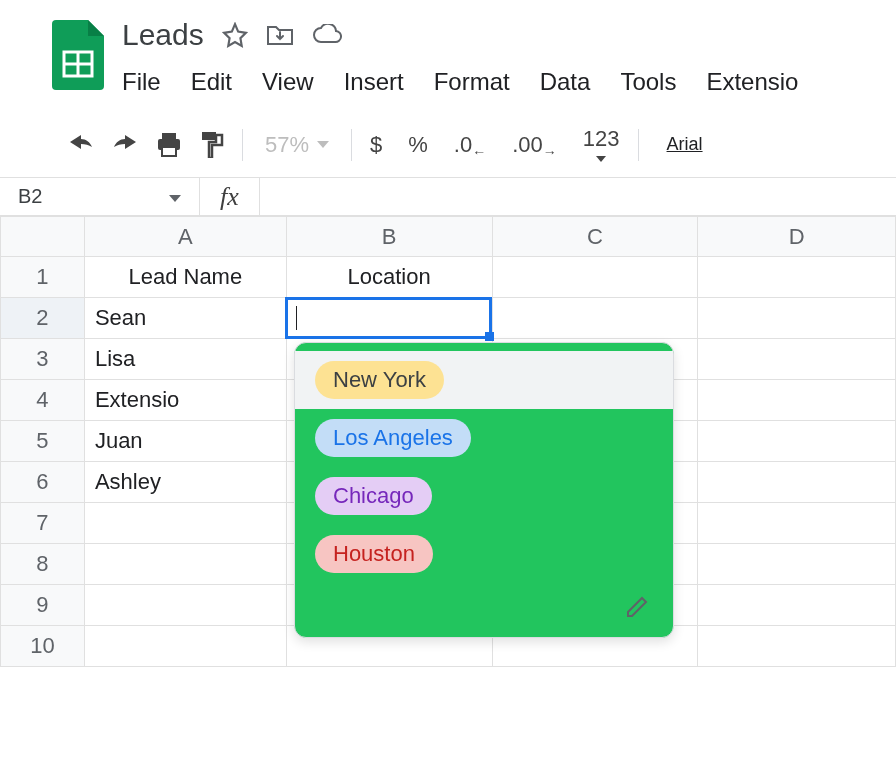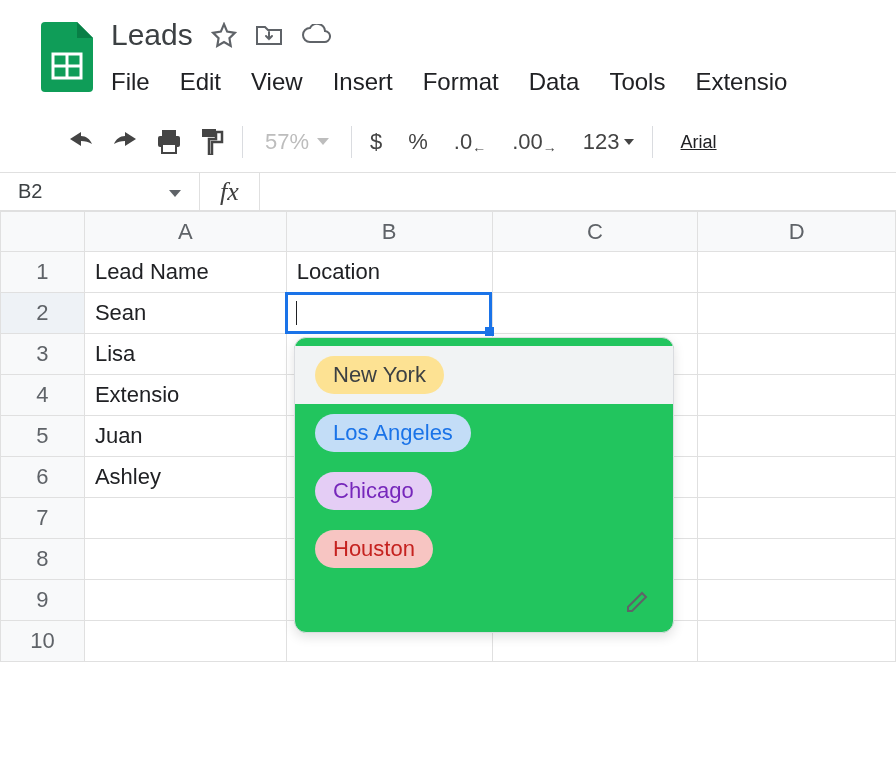--- a/index.html
+++ b/index.html
@@ -1,19 +1,19 @@
 <!DOCTYPE html>
 <html><head>
   <meta charset="utf-8">
   <style>
     * { box-sizing: border-box; margin: 0; padding: 0; }
     body { font-family: Arial, sans-serif; background: #fff; width: 896px; height: 764px; overflow: hidden; }
     
     
-    .header { display: flex; align-items: flex-end; padding: 12px 0 0 1px; }
+    .header { display: flex; align-items: flex-start; padding: 12px 0 0 12px; }
     .logo { margin: 8px 18px 0 40px; }
     .logo-svg { width: 52px; height: 70px; }
     .doc-info { flex: 1; }
     .title-row { display: flex; align-items: center; gap: 18px; padding-top: 6px; }
     .doc-title { font-size: 30px; color: #3c4043; font-weight: 400; }
     .title-icon { color: #5f6368; display: flex; align-items: center; }
     .menu-bar { display: flex; gap: 30px; padding-top: 16px; }
     .menu-item { font-size: 24px; color: #202124; cursor: pointer; }
     
     
@@ -37,21 +37,21 @@
     .grid-table th, .grid-table td { border: 1px solid #e0e0e0; font-size: 22px; font-weight: 400; }
     .corner { width: 84px; height: 40px; background: #f8f9fa; border-top: none; border-left: none; }
     .col-header { height: 40px; background: #f8f9fa; text-align: center; color: #5f6368; font-size: 20px; }
     .col-a { width: 202px; }
     .col-b { width: 206px; }
     .col-c { width: 206px; }
     .col-d { width: 198px; }
     .row-header { width: 84px; background: #f8f9fa; text-align: center; color: #5f6368; font-size: 20px; }
     .row-header.active { background: #eef2f6; }
     .data-cell { height: 41px; padding: 0 10px; color: #202124; text-align: left; vertical-align: middle; }
-    .cell-bold { font-weight: 700; }
+    .cell-bold { font-weight: 700; text-align: center; }
     
     .selected-cell { position: absolute; border: 3px solid #1a73e8; background: #fff; pointer-events: none; }
     .selected-cell::after { content: ''; position: absolute; right: -5px; bottom: -5px; width: 9px; height: 9px; background: #1a73e8; }
     .cursor { position: absolute; left: 8px; top: 6px; width: 1px; height: 24px; background: #202124; }
     
     
     .dropdown { position: absolute; background: #22c55e; border: 1px solid #dadce0; border-radius: 12px; box-shadow: 0 4px 12px rgba(0,0,0,0.12); width: 380px; padding: 8px 0 0 0; }
     .dropdown-item { padding: 10px 20px; cursor: pointer; }
     .dropdown-item.highlighted { background: #f1f3f4; }
     .chip { display: inline-block; padding: 6px 18px; border-radius: 20px; font-size: 22px; font-weight: 400; }
@@ -151,21 +151,21 @@
     <span class="num-btn">$</span>
     <span class="num-btn">%</span>
     <span class="dec-btn">
       <span>.0</span>
         <span class="dec-arrow">←</span>
     </span>
     <span class="dec-btn">
       <span>.00</span>
         <span class="dec-arrow">→</span>
     </span>
-    <span class="num-btn" style="display:flex;align-items:center;gap:4px;">
+    <span class="num-btn" style="display:flex;align-items:center;gap:4px;flex-direction:column;">
       <span>123</span>
       <svg width="10" height="7" viewBox="0 0 10 7" fill="#444">
           <path d="M0 0 L5 6 L10 0 Z"></path>
         </svg>
     </span>
   </div>
   <div class="toolbar-sep"></div>
   <span class="font-name">Arial</span>
 </div>
 

